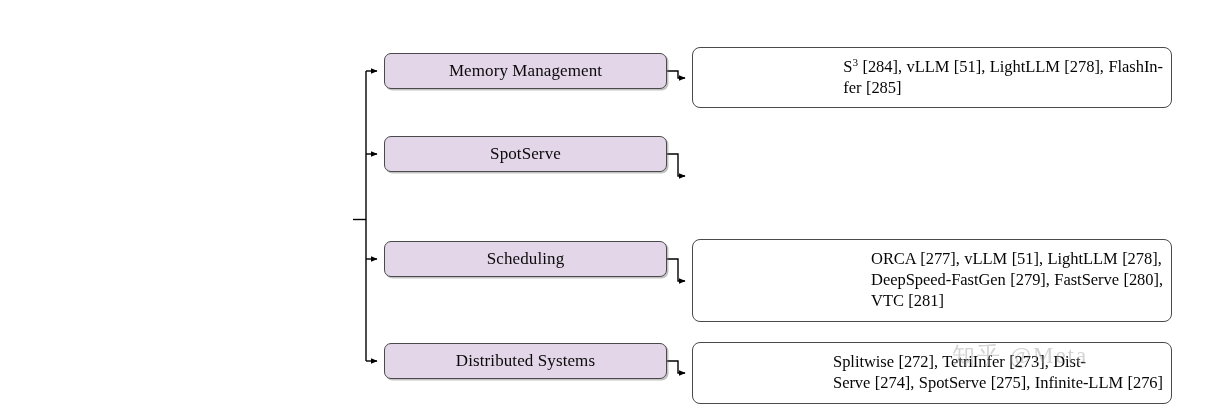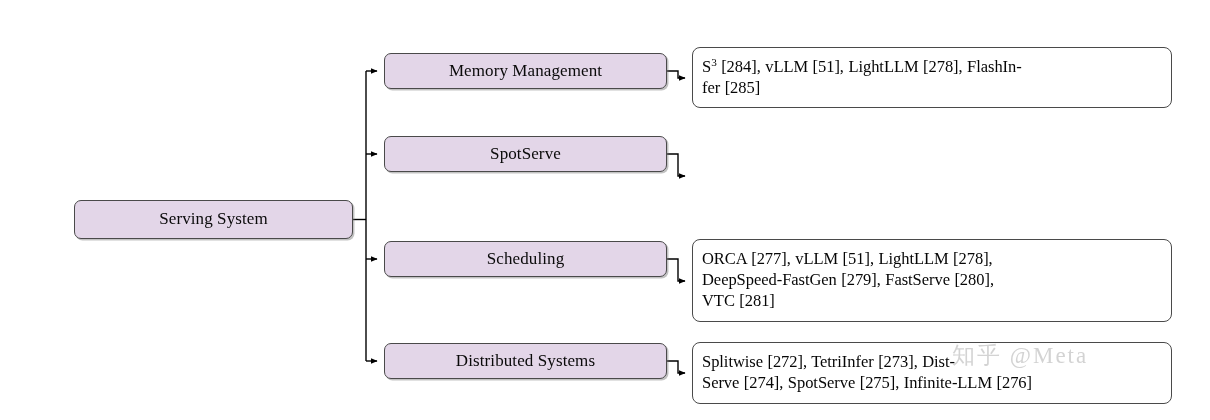--- a/index.html
+++ b/index.html
@@ -40,21 +40,21 @@
     background: #e3d6e8;
     border-color: #4a4a4a;
     box-shadow: 1.5px 1.5px 0 rgba(120,120,120,0.45);
     justify-content: center;
     text-align: left;
   }
   .node.leaf {
     background: #ffffff;
     border-color: #4a4a4a;
     border-radius: 8px;
-    justify-content: flex-start;
+    justify-content: flex-end;
     align-items: center;
     padding: 3px 8px 3px 9px;
     text-align: left;
   }
   .node-label {
     font-size: 17px;
     color: #0a0a0a;
     line-height: 1.18;
     letter-spacing: 0.1px;
   }
@@ -113,23 +113,20 @@
     <path d="M366,154 L377,154" stroke="#000000" stroke-width="1.4" fill="none" marker-end="url(#arrowhead)"></path>
     <path d="M366,259 L377,259" stroke="#000000" stroke-width="1.4" fill="none" marker-end="url(#arrowhead)"></path>
     <path d="M366,361 L377,361" stroke="#000000" stroke-width="1.4" fill="none" marker-end="url(#arrowhead)"></path>
 
     <path d="M667,71 L678,71 L678,78 L685,78" stroke="#000000" stroke-width="1.4" fill="none" marker-end="url(#arrowhead)"></path>
     <path d="M667,154 L678,154 L678,176 L685,176" stroke="#000000" stroke-width="1.4" fill="none" marker-end="url(#arrowhead)"></path>
     <path d="M667,259 L678,259 L678,281 L685,281" stroke="#000000" stroke-width="1.4" fill="none" marker-end="url(#arrowhead)"></path>
     <path d="M667,361 L678,361 L678,373 L685,373" stroke="#000000" stroke-width="1.4" fill="none" marker-end="url(#arrowhead)"></path>
   </svg>
 
-  <div class="node root" id="root-node">
-    <span class="node-label">Serving System</span>
-  </div>
 
   <div class="node category" id="cat-0">
     <span class="node-label">Memory Management</span>
   </div>
   <div class="node category" id="cat-1">
     <span class="node-label">SpotServe</span>
   </div>
   <div class="node category" id="cat-2">
     <span class="node-label">Scheduling</span>
   </div>

